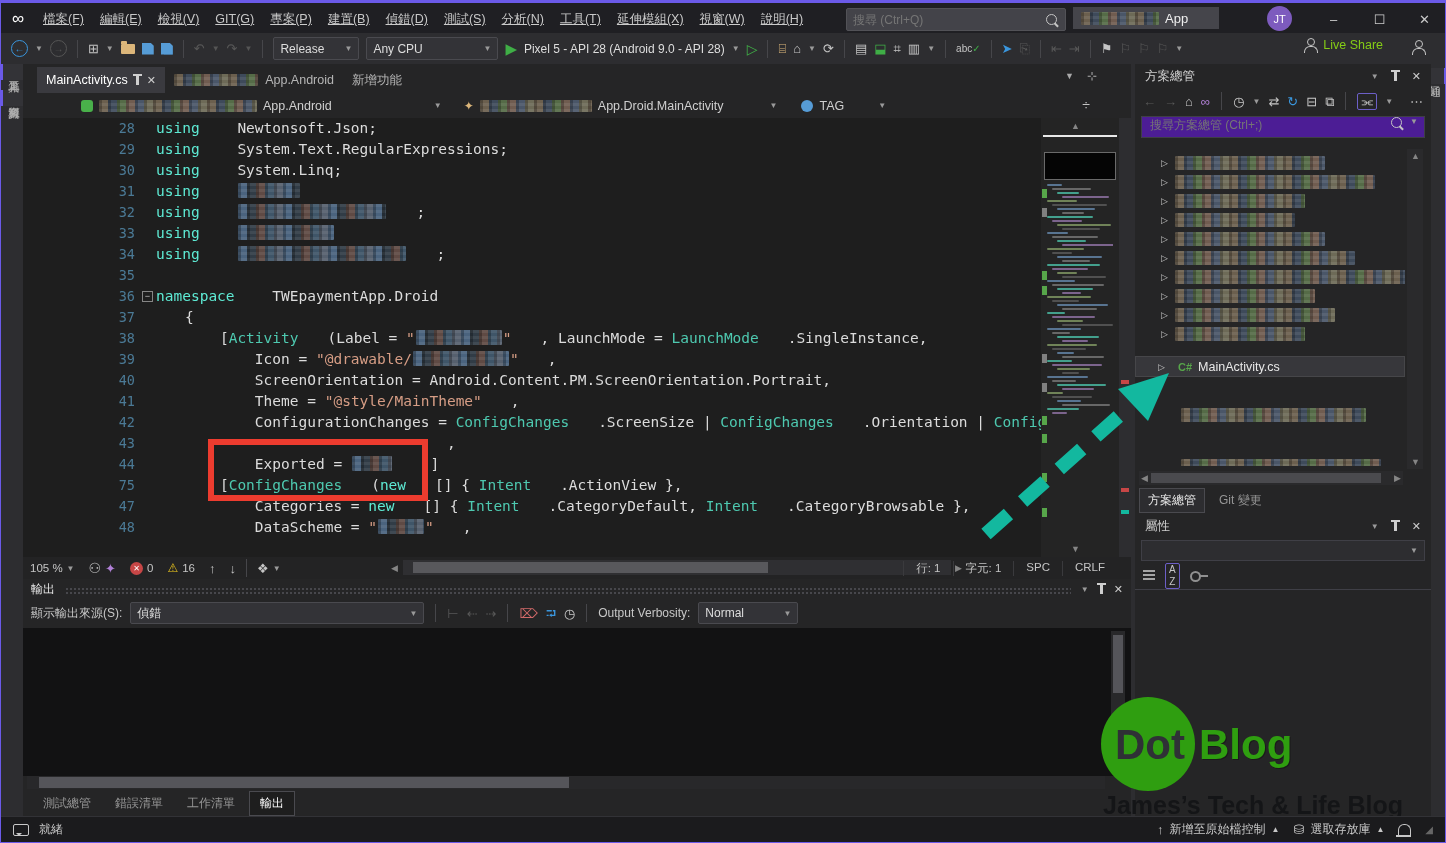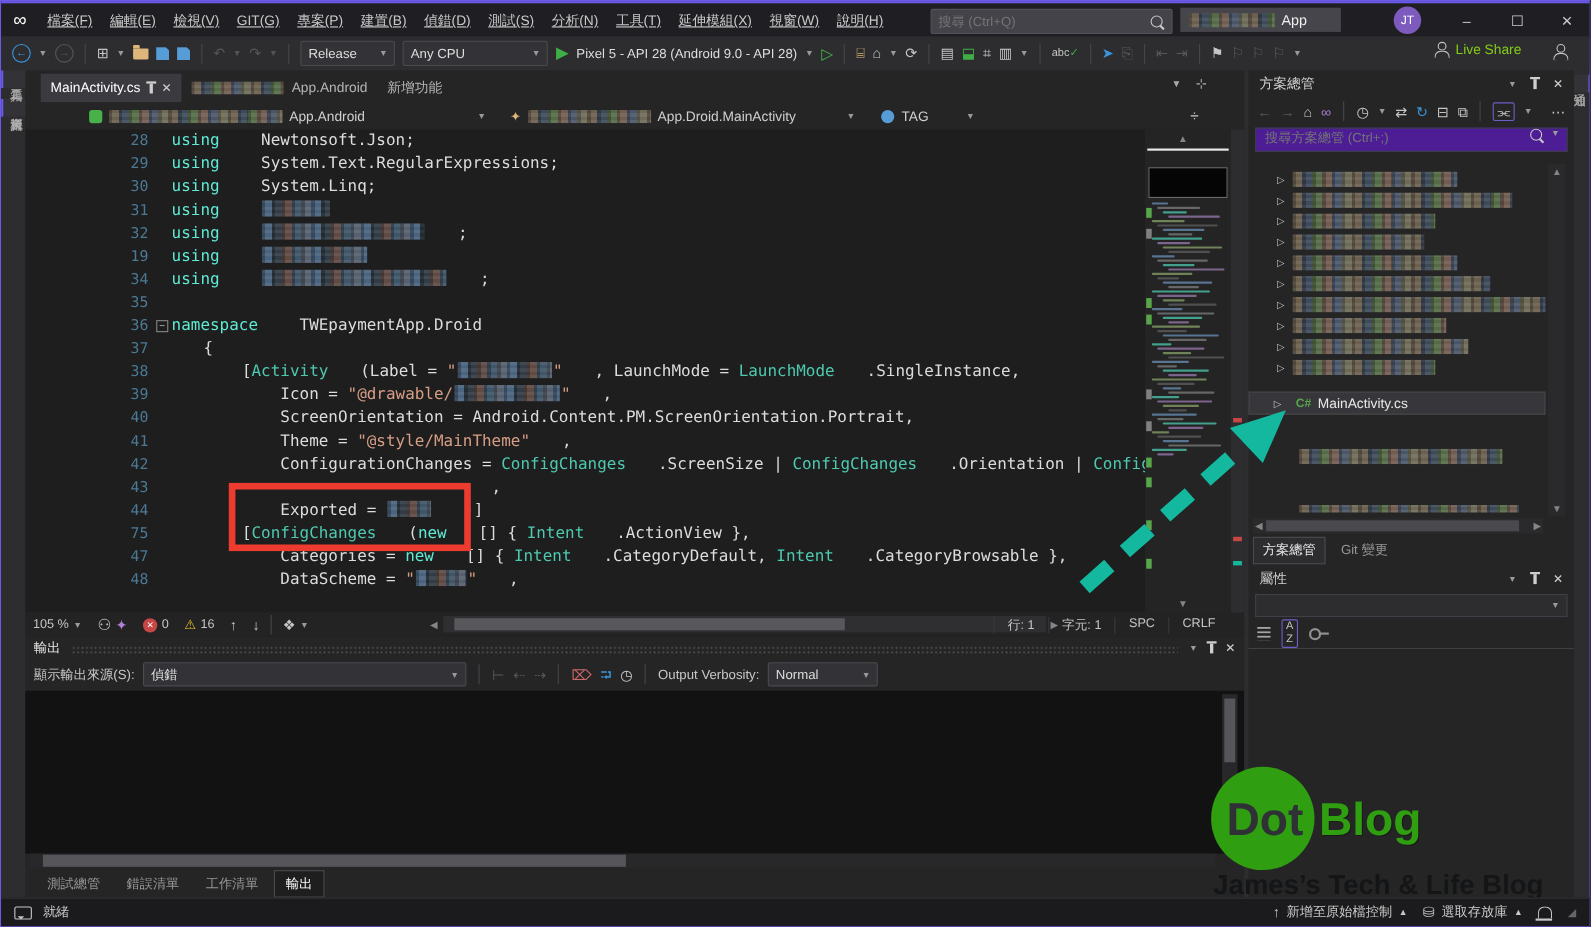--- a/index.html
+++ b/index.html
@@ -322,21 +322,21 @@
       </div>
       <div class="cl">
         <span class="num">31</span>
         <span class="toks"><span class="tk-k">using</span><span class="tk-p"> </span><span class="bcode" style="width:62px"></span></span>
       </div>
       <div class="cl">
         <span class="num">32</span>
         <span class="toks"><span class="tk-k">using</span><span class="tk-p"> </span><span class="bcode" style="width:148px"></span><span class="tk-p">;</span></span>
       </div>
       <div class="cl">
-        <span class="num">19</span>
+        <span class="num">33</span>
         <span class="toks"><span class="tk-k">using</span><span class="tk-p"> </span><span class="bcode" style="width:96px"></span></span>
       </div>
       <div class="cl">
         <span class="num">34</span>
         <span class="toks"><span class="tk-k">using</span><span class="tk-p"> </span><span class="bcode" style="width:168px"></span><span class="tk-p">;</span></span>
       </div>
       <div class="cl">
         <span class="num">35</span>
         <span class="toks"></span>
       </div>

